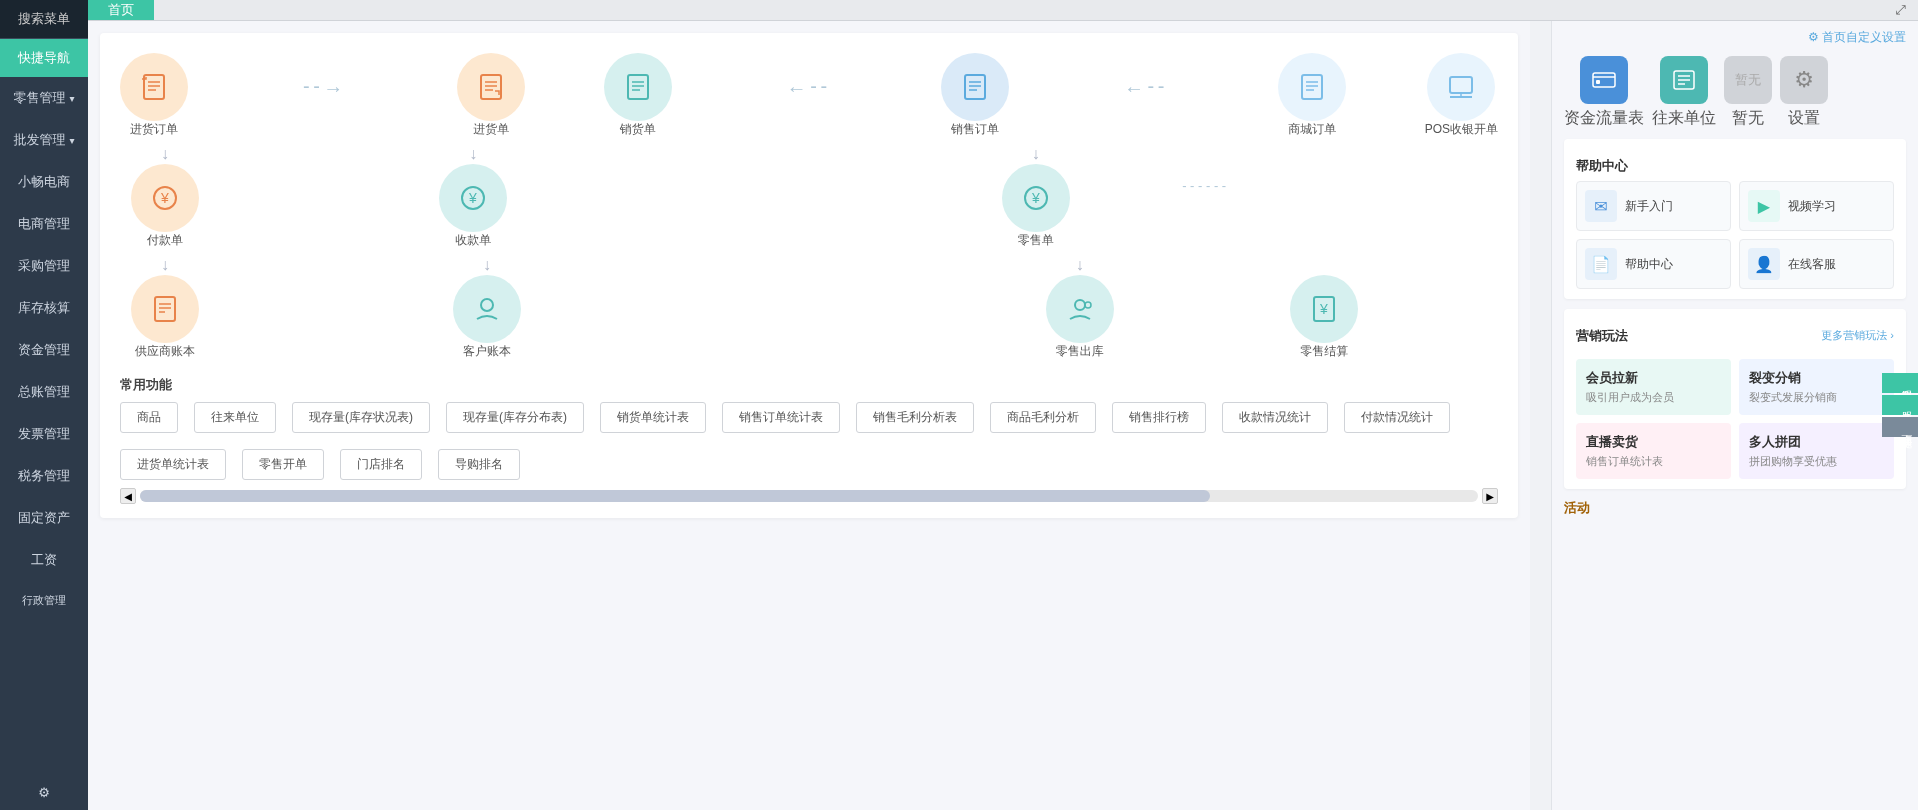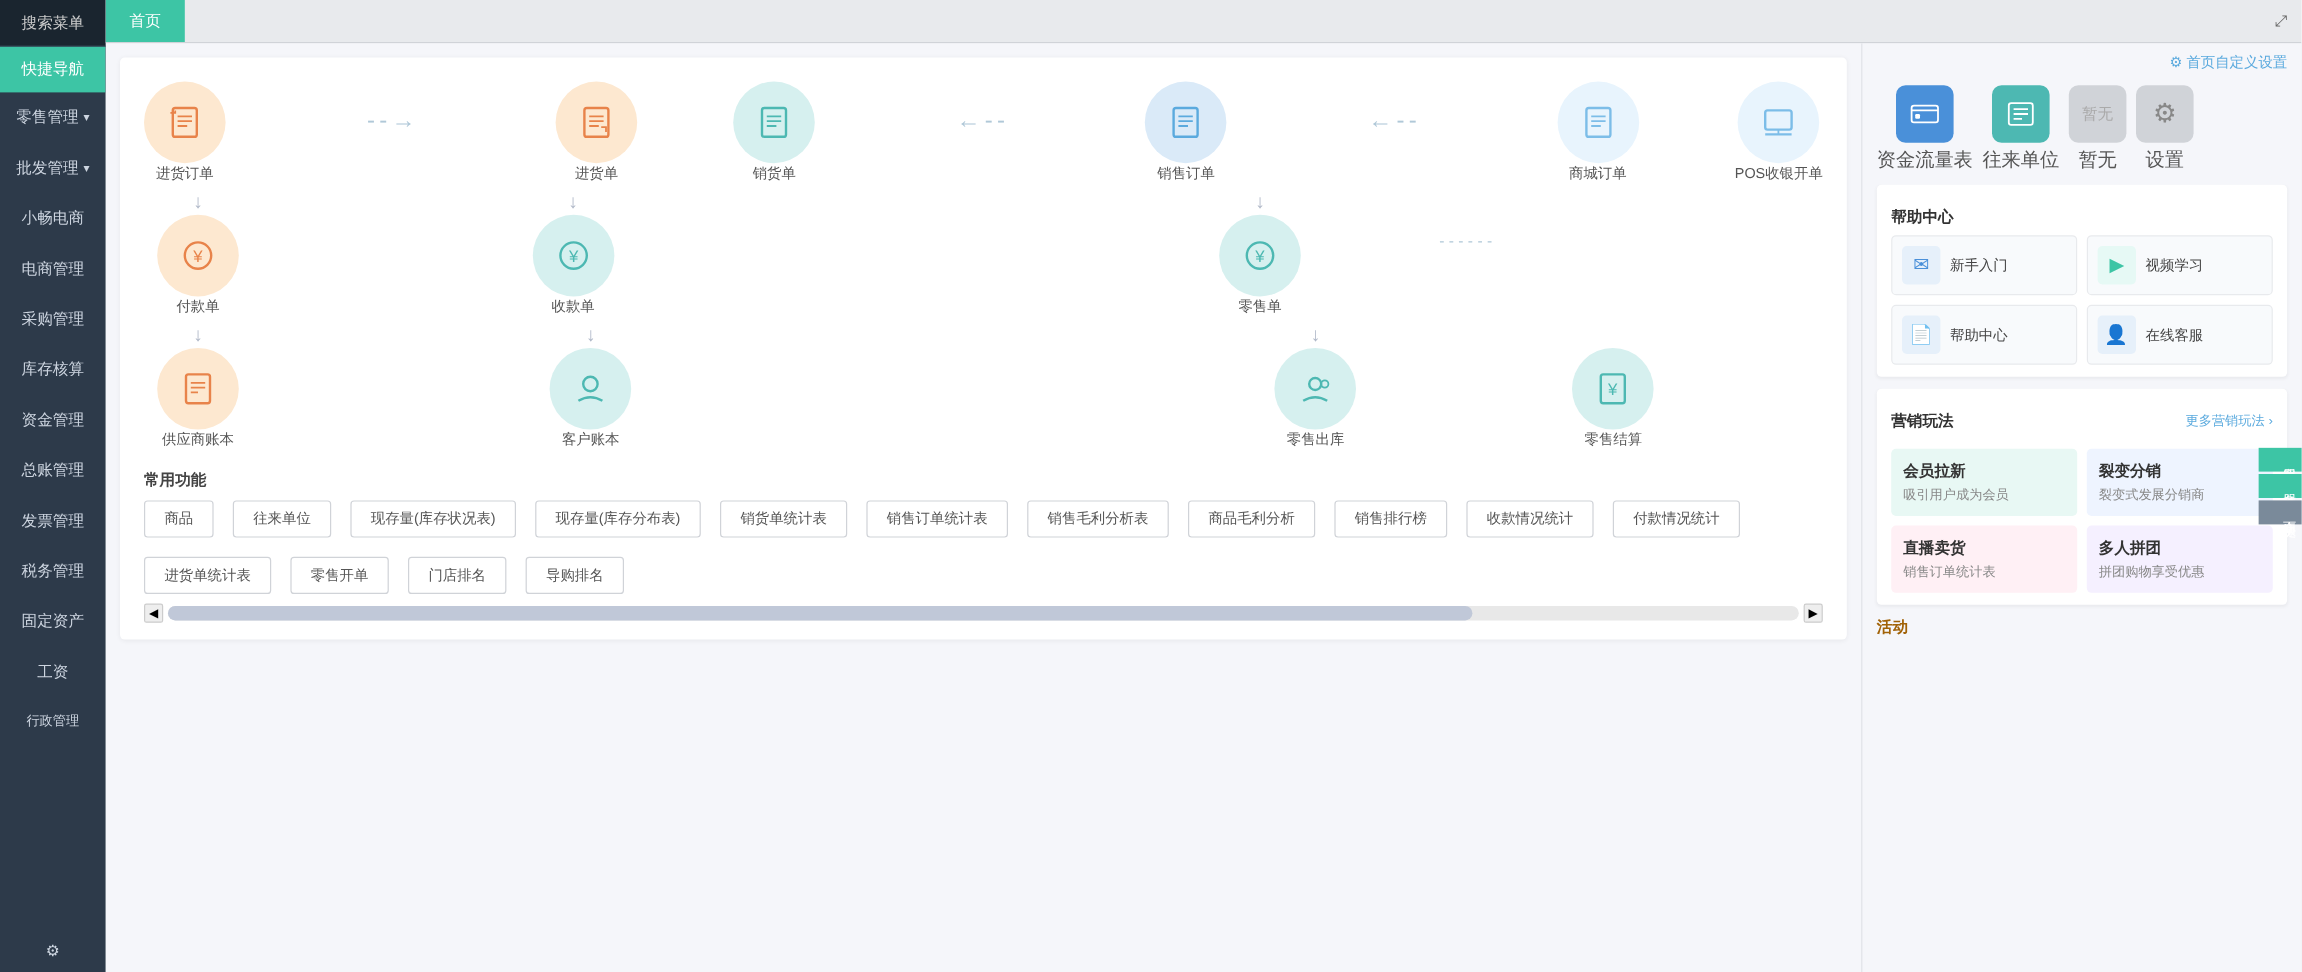--- a/index.html
+++ b/index.html
@@ -59,21 +59,21 @@
       display: flex;
       flex-direction: column;
       overflow: hidden;
     }
 
     
     #tab-bar {
       background: #e8eaed;
       display: flex;
       align-items: center;
-      height: 36px;
+      height: 21px;
       flex-shrink: 0;
       border-bottom: 1px solid #d0d3d8;
     }
     .tab-item {
       padding: 0 20px;
       height: 100%;
       display: flex;
       align-items: center;
       cursor: pointer;
       font-size: 13px;
@@ -171,20 +171,21 @@
     .scroll-thumb { width: 80%; height: 100%; background: #c0c8d8; border-radius: 6px; }
 
     
     #right-panel {
       width: 367px;
       background: #f5f6fa;
       flex-shrink: 0;
       border-left: 1px solid #e0e3e8;
       overflow-y: auto;
       padding: 8px 12px;
+      margin-left: 21px;
     }
 
     
     .quick-actions {
       display: flex;
       gap: 8px;
       margin-bottom: 10px;
       padding-top: 4px;
     }
     .quick-action-btn {

